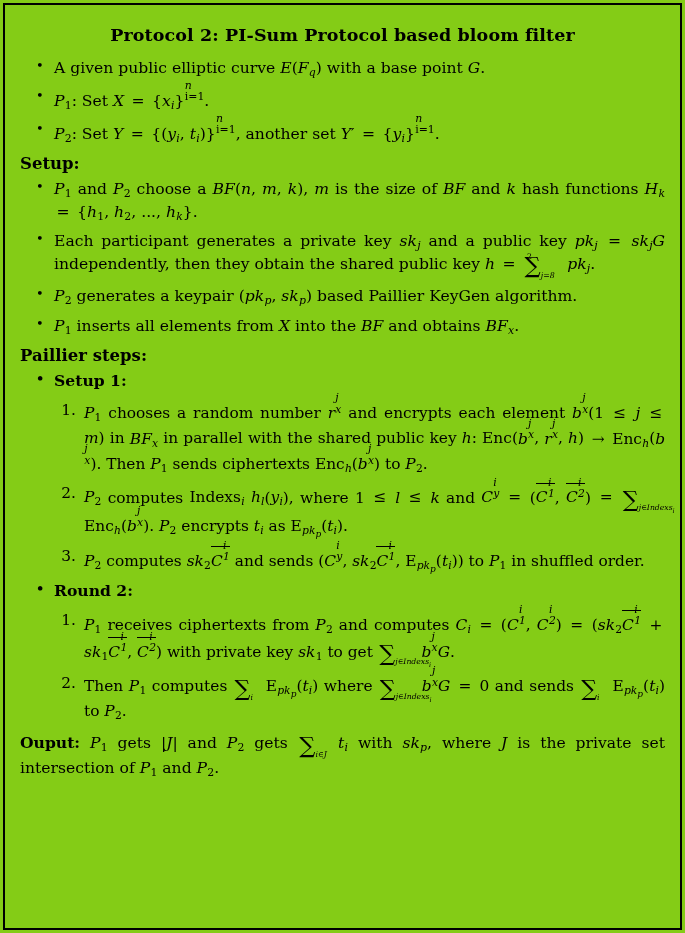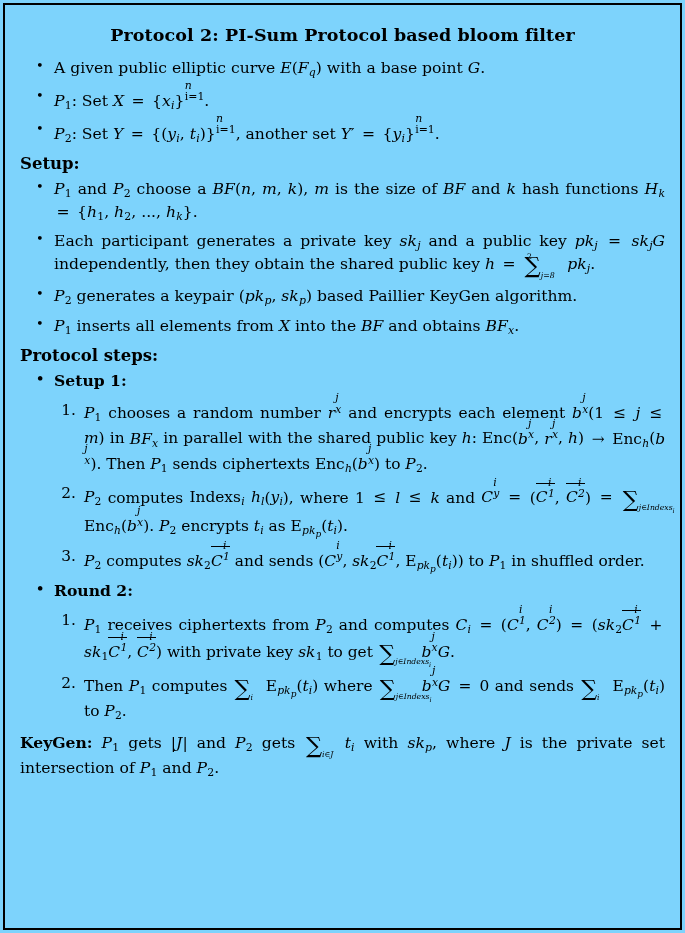--- a/index.html
+++ b/index.html
@@ -9,21 +9,21 @@
   }
   body {
     font-family: "DejaVu Serif", "Liberation Serif", serif;
     color: #000000;
   }
   #page {
     position: relative;
     width: 685px;
     height: 933px;
     box-sizing: border-box;
-    background: #7dd3fc;
+    background: #84cc16;
     overflow: hidden;
   }
   .frame {
     position: absolute;
     left: 3px;
     top: 3px;
     right: 3px;
     bottom: 3px;
     border: 2px solid #000000;
     box-sizing: border-box;
@@ -198,21 +198,21 @@
         <span class="sumdisp"><span class="sumwrap"><span class="sg">∑</span><span class="hi">2</span><span class="lo">j=8</span></span></span><span class="mi">pk<span class="sub">j</span></span>.
       </li>
       <li>
         <span class="mi">P<span class="sub up">2</span></span> generates a keypair (<span class="mi">pk<span class="sub">p</span></span>, <span class="mi">sk<span class="sub">p</span></span>) based Paillier KeyGen algorithm.
       </li>
       <li>
         <span class="mi">P<span class="sub up">1</span></span> inserts all elements from <span class="mi">X</span> into the <span class="mi">BF</span> and obtains <span class="mi">BF<span class="sub">x</span></span>.
       </li>
     </ul>
 
-    <div class="section-head">Protocol steps:</div>
+    <div class="section-head">Paillier steps:</div>
 
     <ul class="bullets">
       <li class="round-head">Setup 1:</li>
     </ul>
 
     <div class="round-block">
       <ol class="steps">
         <li>
           <span class="mi">P<span class="sub up">1</span></span> chooses a random number <span class="mi">r<span class="subsup"><span class="s1">j</span><span class="s2">x</span></span></span> and encrypts each element <span class="mi">b<span class="subsup"><span class="s1">j</span><span class="s2">x</span></span></span>(1 <span class="op">≤</span> <span class="mi">j</span> <span class="op">≤</span> <span class="mi">m</span>) in <span class="mi">BF<span class="sub">x</span></span> in parallel with the shared public key <span class="mi">h</span>: <span class="mup">Enc</span>(<span class="mi">b<span class="subsup"><span class="s1">j</span><span class="s2">x</span></span></span>, <span class="mi">r<span class="subsup"><span class="s1">j</span><span class="s2">x</span></span></span>, <span class="mi">h</span>) <span class="op">→</span> <span class="mup">Enc<span class="sub">h</span></span>(<span class="mi">b<span class="subsup"><span class="s1">j</span><span class="s2">x</span></span></span>). Then <span class="mi">P<span class="sub up">1</span></span> sends ciphertexts <span class="mup">Enc<span class="sub">h</span></span>(<span class="mi">b<span class="subsup"><span class="s1">j</span><span class="s2">x</span></span></span>) to <span class="mi">P<span class="sub up">2</span></span>.
         </li>
@@ -236,18 +236,18 @@
           <span class="mi">P<span class="sub up">1</span></span> receives ciphertexts from <span class="mi">P<span class="sub up">2</span></span> and computes <span class="mi">C<span class="sub">i</span></span> <span class="op">=</span> (<span class="mi">C<span class="subsup"><span class="s1">i</span><span class="s2">1</span></span></span>, <span class="mi">C<span class="subsup"><span class="s1">i</span><span class="s2">2</span></span></span>) <span class="op">=</span> (<span class="mi">sk<span class="sub up">2</span></span><span class="ovl"><span class="mi">C<span class="subsup"><span class="s1">i</span><span class="s2">1</span></span></span></span> <span class="op">+</span> <span class="mi">sk<span class="sub up">1</span></span><span class="ovl"><span class="mi">C<span class="subsup"><span class="s1">i</span><span class="s2">1</span></span></span></span>, <span class="ovl"><span class="mi">C<span class="subsup"><span class="s1">i</span><span class="s2">2</span></span></span></span>) with private key <span class="mi">sk<span class="sub up">1</span></span> to get
           <span class="sumdisp"><span class="sumwrap"><span class="sg">∑</span><span class="lo">j∈Indexs<sub>i</sub></span></span></span><span class="mi">b<span class="subsup"><span class="s1">j</span><span class="s2">x</span></span></span><span class="mi">G</span>.
         </li>
         <li>
           Then <span class="mi">P<span class="sub up">1</span></span> computes <span class="sumdisp" style="margin-right:0.9em"><span class="sumwrap"><span class="sg">∑</span><span class="lo">i</span></span></span><span class="mup">E<span class="sub">pk<sub>p</sub></span></span>(<span class="mi">t<span class="sub">i</span></span>) where <span class="sumdisp"><span class="sumwrap"><span class="sg">∑</span><span class="lo">j∈Indexs<sub>i</sub></span></span></span><span class="mi">b<span class="subsup"><span class="s1">j</span><span class="s2">x</span></span></span><span class="mi">G</span> <span class="op">=</span> 0 and sends <span class="sumdisp" style="margin-right:0.9em"><span class="sumwrap"><span class="sg">∑</span><span class="lo">i</span></span></span><span class="mup">E<span class="sub">pk<sub>p</sub></span></span>(<span class="mi">t<span class="sub">i</span></span>) to <span class="mi">P<span class="sub up">2</span></span>.
         </li>
       </ol>
     </div>
 
     <div class="output-line">
-      <b>KeyGen:</b>
+      <b>Ouput:</b>
       <span class="mi">P<span class="sub up">1</span></span> gets |<span class="mi">J</span>| and <span class="mi">P<span class="sub up">2</span></span> gets <span class="sumdisp" style="margin-right:1.35em"><span class="sumwrap"><span class="sg">∑</span><span class="lo">i∈J</span></span></span><span class="mi">t<span class="sub">i</span></span> with <span class="mi">sk<span class="sub">p</span></span>, where <span class="mi">J</span> is the private set intersection of <span class="mi">P<span class="sub up">1</span></span> and <span class="mi">P<span class="sub up">2</span></span>.
     </div>
 
   </div>
 </div>
 
 </body></html>

